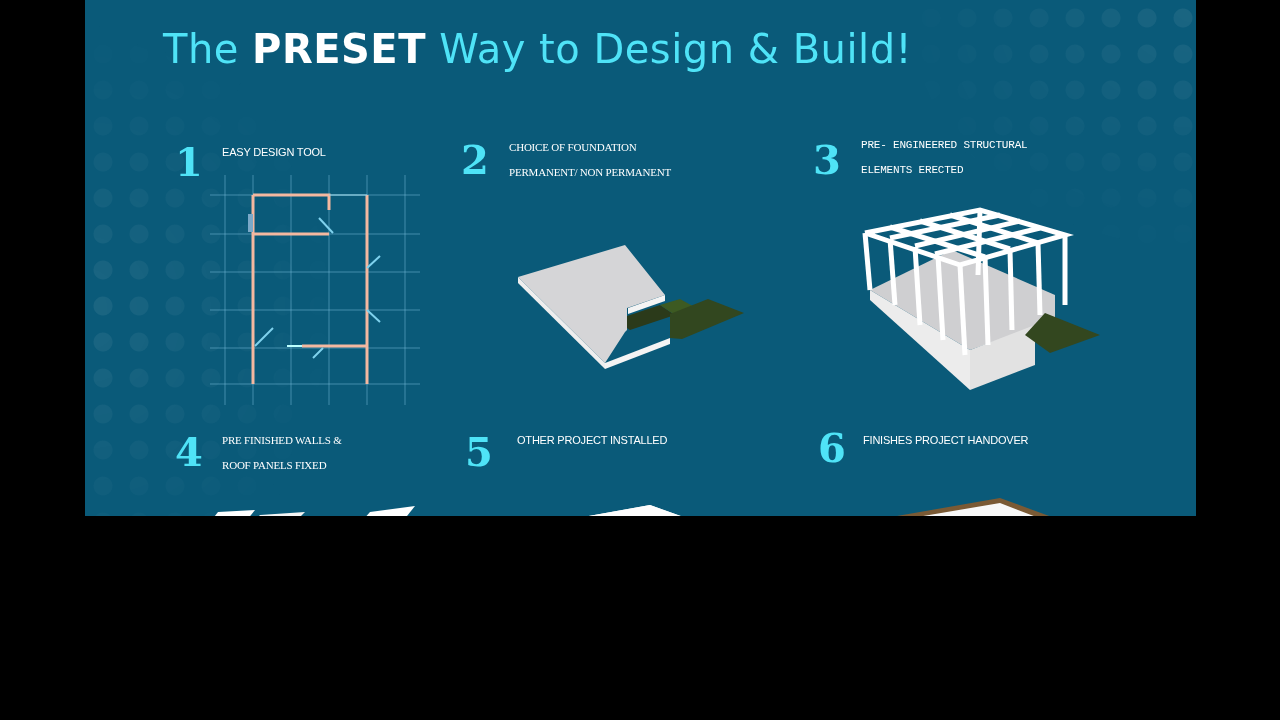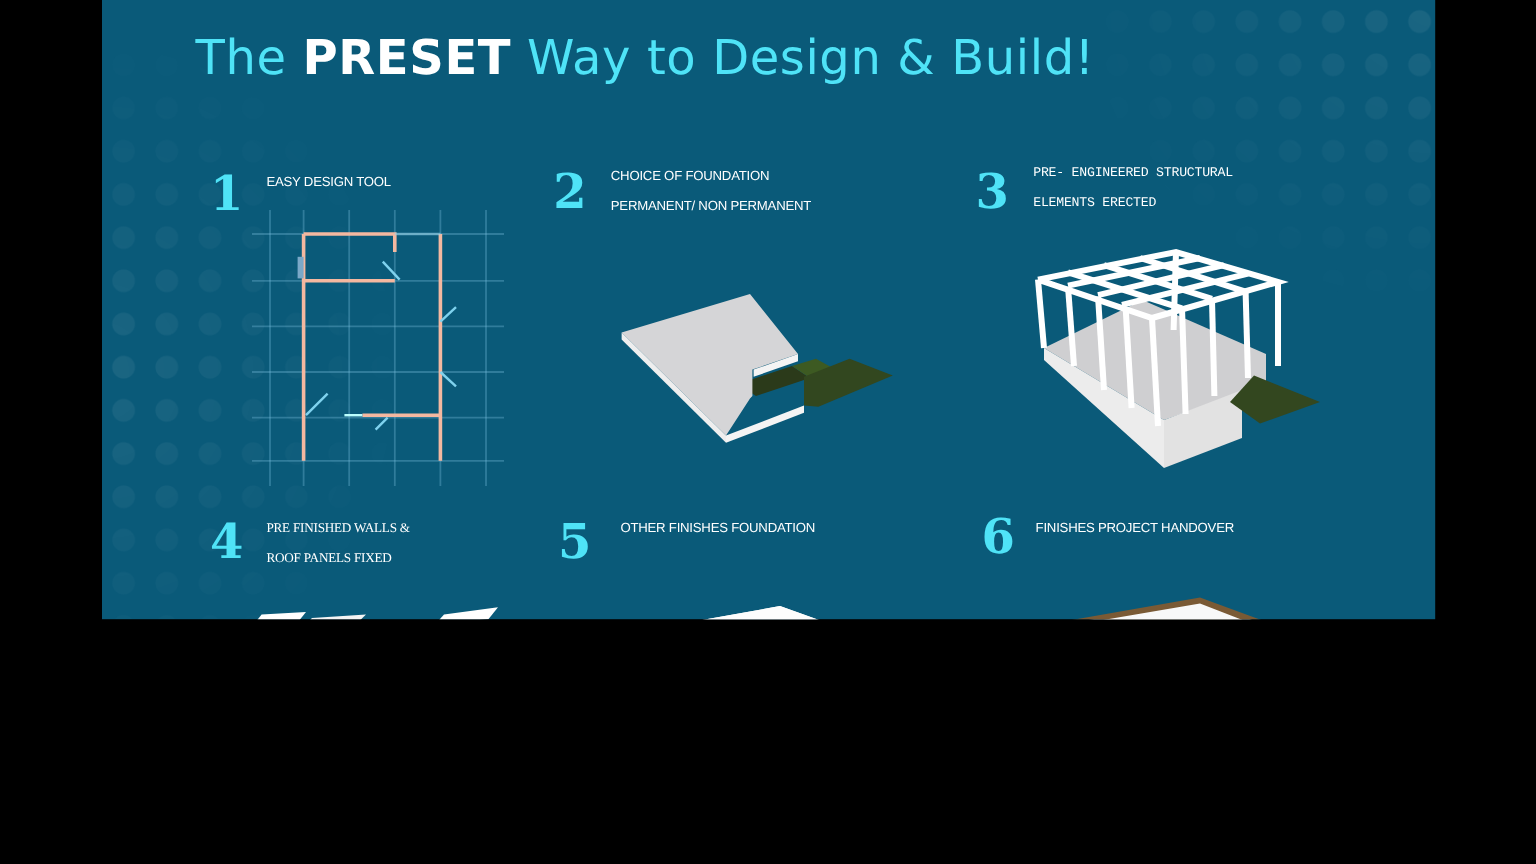--- a/index.html
+++ b/index.html
@@ -57,21 +57,21 @@
       <line x1="50" y1="176" x2="68" y2="158"></line>
       <line x1="82" y1="176" x2="97" y2="176" stroke="#bff"></line>
       <line x1="162" y1="98" x2="175" y2="86"></line>
       <line x1="162" y1="140" x2="175" y2="152"></line>
       <line x1="108" y1="188" x2="118" y2="178"></line>
     </g>
     <rect x="43" y="44" width="5" height="18" fill="#7aa8c8"></rect>
   </svg>
 
   <div class="step-num" style="left:376px;top:140px;">2</div>
-  <div class="step-label" style="left:424px;top:135px;">CHOICE OF FOUNDATION
+  <div class="step-label" style="left:424px;top:135px;font-family:Liberation Serif, serif;">CHOICE OF FOUNDATION
 PERMANENT/ NON PERMANENT</div>
   <svg class="illus" style="left:425px;top:235px;" width="240" height="145">
     <polygon points="105,85 150,70 165,80 120,95" fill="#2b3a1a"></polygon>
     <polygon points="150,70 170,64 190,75 165,80" fill="#3d5a22"></polygon>
     <polygon points="8,42 115,10 155,60 117,73 117,95 115,97 95,128" fill="#d5d5d7"></polygon>
     <polygon points="8,42 95,128 95,134 8,48" fill="#eeeeee"></polygon>
     <polygon points="95,128 160,103 160,109 95,134" fill="#f4f4f4"></polygon>
     <polygon points="118,73 155,60 155,66 118,79" fill="#f4f4f4"></polygon>
     <polygon points="160,103 160,79 198,64 234,78 172,104" fill="#32471f"></polygon>
   </svg>
@@ -119,21 +119,21 @@
     <polygon points="43,12 80,10 72,20 36,21" fill="#ffffff"></polygon>
     <polygon points="195,12 240,6 232,16 188,20" fill="#ffffff"></polygon>
     <polygon points="85,15 130,12 120,22 76,24" fill="#f4f4f4"></polygon>
     <polygon points="12,108 22,104 32,190 22,196" fill="#ffffff"></polygon>
     <polygon points="26,92 34,88 46,165 37,170" fill="#ffffff"></polygon>
     <polygon points="36,76 44,72 54,150 46,152" fill="#ffffff"></polygon>
     <polygon points="24,88 38,85 40,120 26,122" fill="#8a6a40"></polygon>
   </svg>
 
   <div class="step-num" style="left:380px;top:432px;">5</div>
-  <div class="step-label" style="left:432px;top:428px;">OTHER FINISHES FOUNDATION</div>
+  <div class="step-label" style="left:432px;top:428px;">OTHER PROJECT INSTALLED</div>
   <svg class="illus" style="left:425px;top:500px;" width="270" height="200">
     <polygon points="5,85 110,170 205,140 205,150 110,180 5,95" fill="#e5e5e5"></polygon>
     <polygon points="125,145 200,120 215,140 135,175" fill="#cfcfd1"></polygon>
     <polygon points="135,175 215,140 215,160 140,195" fill="#f1f1f1"></polygon>
     <polygon points="12,28 140,5 232,38 232,110 110,150 12,85" fill="#f7f7f7"></polygon>
     <polygon points="12,28 140,5 232,38 110,60" fill="#fdfdfd"></polygon>
     <polygon points="110,60 232,38 232,110 110,150" fill="#f2f2f2"></polygon>
     <polygon points="38,73 58,68 68,78 48,84" fill="#7a5a35"></polygon>
     <rect x="60" y="82" width="5" height="22" fill="#6f87aa"></rect>
     <rect x="130" y="112" width="5" height="22" fill="#a37a4a"></rect>

